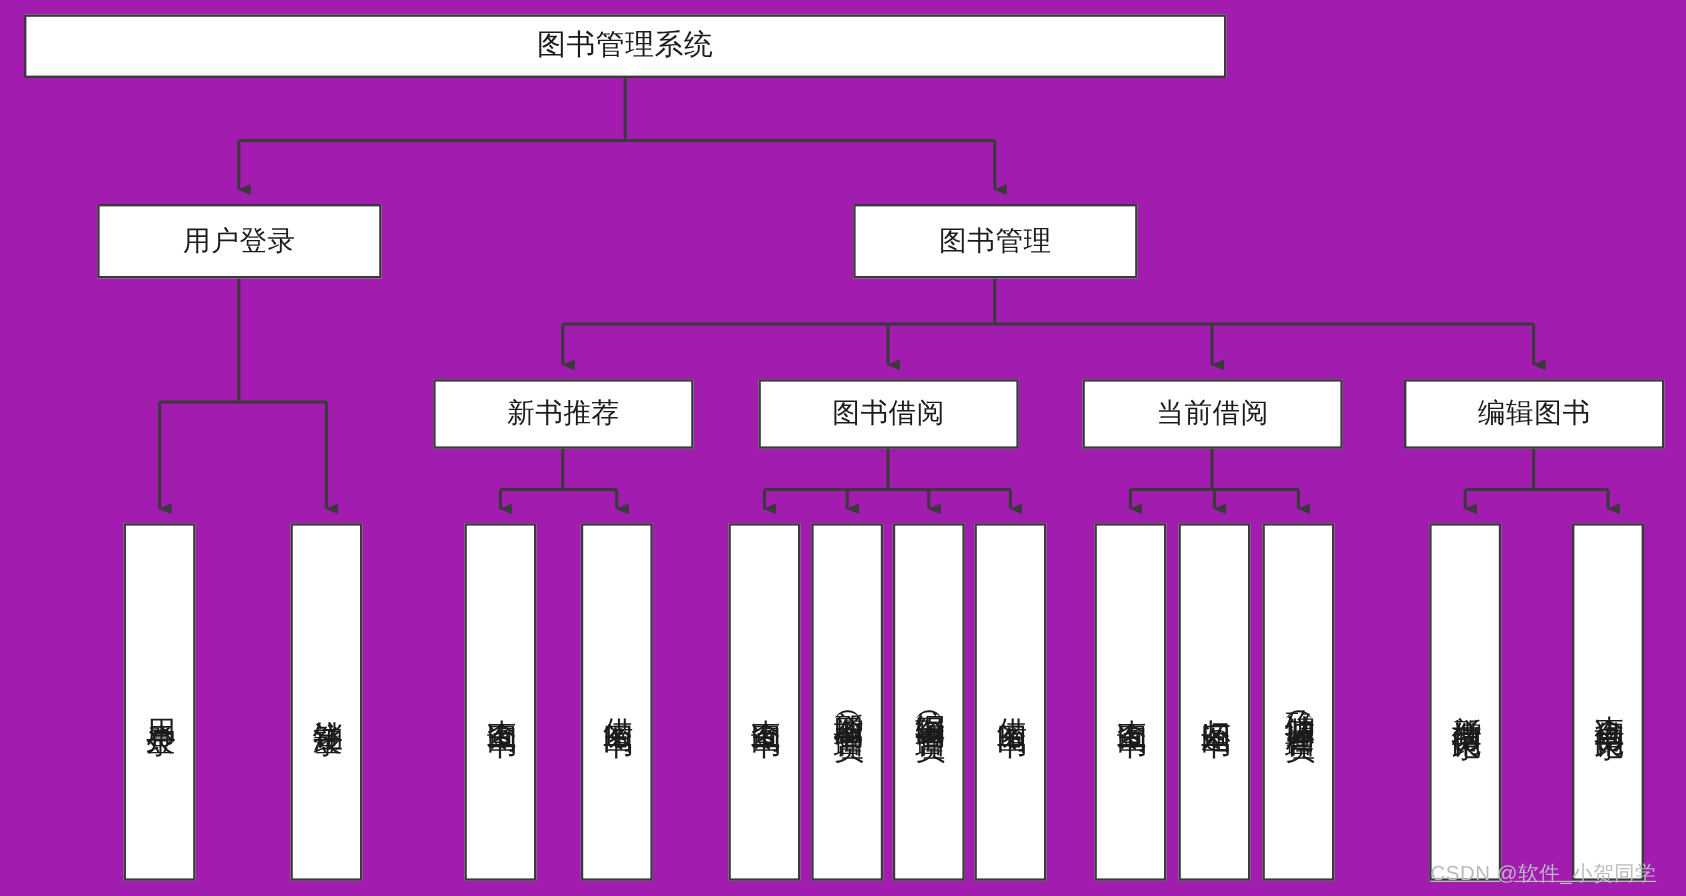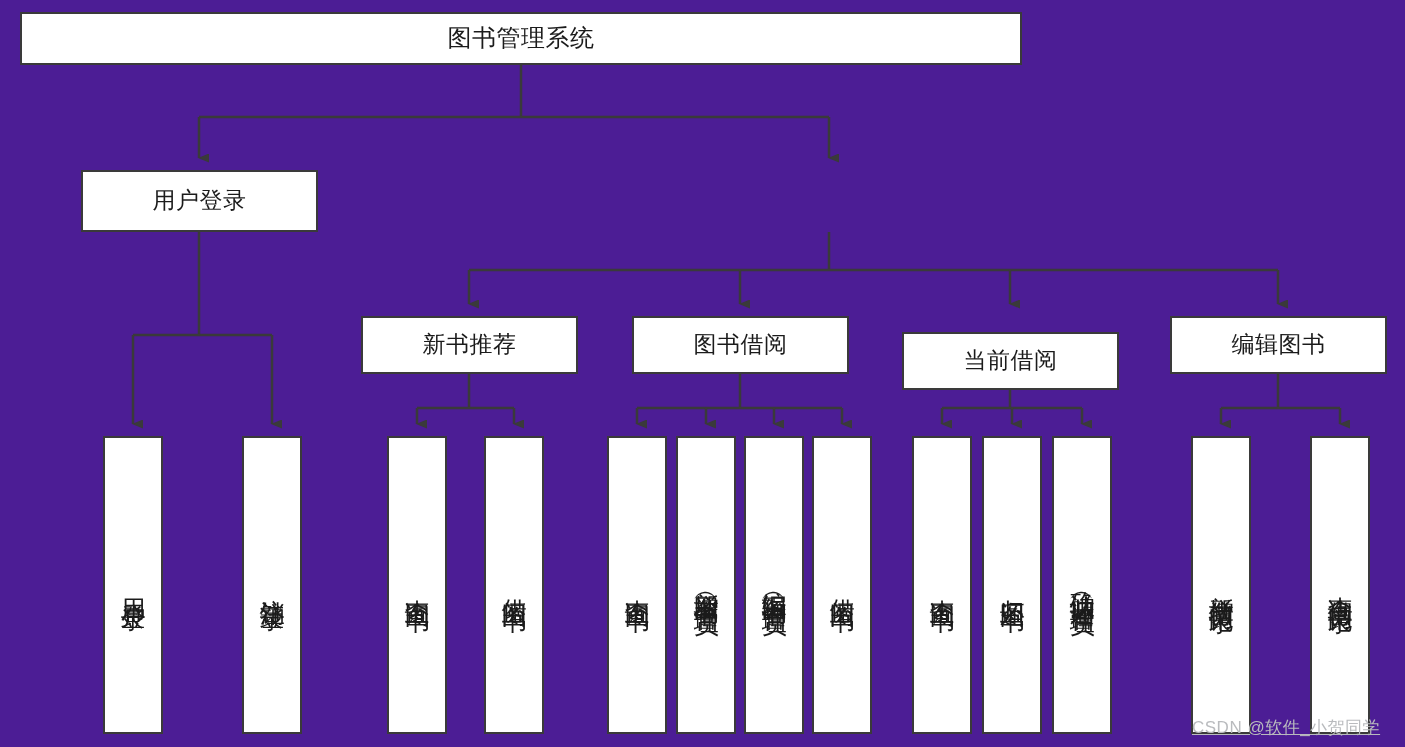--- a/index.html
+++ b/index.html
@@ -7,21 +7,21 @@
     padding: 0;
     background: #ffffff;
   }
   body {
     font-family: "Liberation Sans", "DejaVu Sans", sans-serif;
   }
   #canvas {
     position: relative;
     width: 1405px;
     height: 747px;
-    background: #4c1d95;
+    background: #a21caf;
     overflow: hidden;
   }
   svg.edges {
     position: absolute;
     left: 0;
     top: 0;
     width: 1405px;
     height: 747px;
     pointer-events: none;
   }
@@ -120,28 +120,31 @@
       </g>
   </svg>
 
   <div class="node root horiz" style="left: 20px; top: 12px; width: 1002px; height: 53px;">
     <span class="lbl">图书管理系统</span>
   </div>
 
   <div class="node horiz" style="left: 81px; top: 170px; width: 237px; height: 62px;">
     <span class="lbl">用户登录</span>
   </div>
+  <div class="node horiz" style="left: 711px; top: 170px; width: 237px; height: 62px;">
+    <span class="lbl">图书管理</span>
+  </div>
 
   <div class="node horiz" style="left: 361px; top: 316px; width: 217px; height: 58px;">
     <span class="lbl">新书推荐</span>
   </div>
   <div class="node horiz" style="left: 632px; top: 316px; width: 217px; height: 58px;">
     <span class="lbl">图书借阅</span>
   </div>
-  <div class="node horiz" style="left: 902px; top: 316px; width: 217px; height: 58px; margin-top: 16px;">
+  <div class="node horiz" style="left: 902px; top: 316px; width: 217px; height: 58px;">
     <span class="lbl">当前借阅</span>
   </div>
   <div class="node horiz" style="left: 1170px; top: 316px; width: 217px; height: 58px;">
     <span class="lbl">编辑图书</span>
   </div>
 
   <div class="node vert" style="left: 103px; top: 436px; width: 60px; height: 298px;">
     <span class="lbl">用户登录</span>
   </div>
   <div class="node vert" style="left: 242px; top: 436px; width: 60px; height: 298px;">

